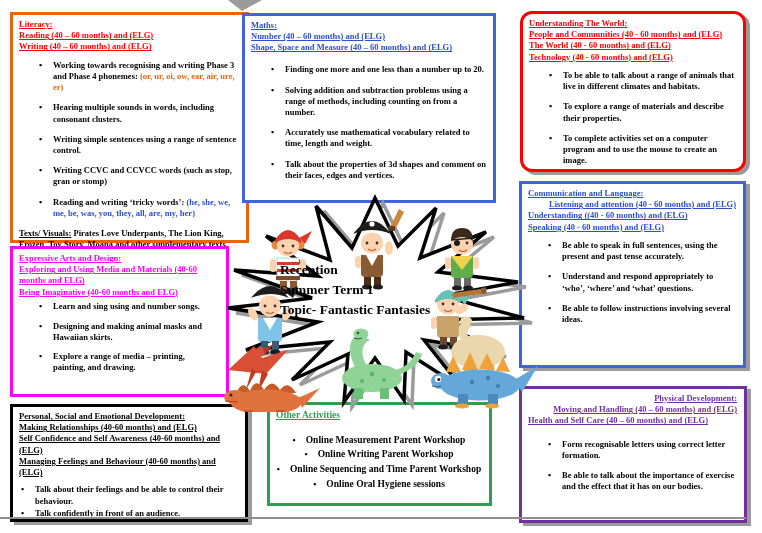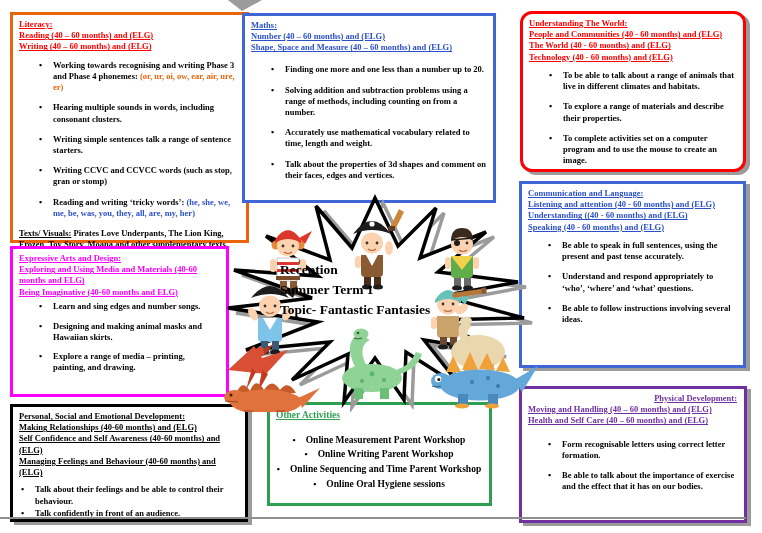--- a/index.html
+++ b/index.html
@@ -46,21 +46,21 @@
     <li>
         <span class="dot">•</span>
         <span class="tx"><span>Working towards recognising and writing Phase 3 and Phase 4 phonemes: </span><span style="color: rgb(232, 101, 10);">(or, ur, oi, ow, ear, air, ure, er)</span></span>
       </li>
     <li>
         <span class="dot">•</span>
         <span class="tx">Hearing multiple sounds in words, including consonant clusters.</span>
       </li>
     <li>
         <span class="dot">•</span>
-        <span class="tx">Writing simple sentences talk a range of sentence starters.</span>
+        <span class="tx">Writing simple sentences using a range of sentence control.</span>
       </li>
     <li>
         <span class="dot">•</span>
         <span class="tx">Writing CCVC and CCVCC words (such as stop, gran or stomp)</span>
       </li>
     <li>
         <span class="dot">•</span>
         <span class="tx"><span>Reading and writing ‘tricky words’:  </span><span style="color: rgb(43, 80, 200);">(he, she, we, me, be, was, you, they, all, are, my, her)</span></span>
       </li>
   </ul>
@@ -107,21 +107,21 @@
       </li>
     <li>
         <span class="dot">•</span>
         <span class="tx">To complete activities set on a computer program and to use the mouse to create an image.</span>
       </li>
   </ul>
 </section>
 
 <section class="box shadowed" style="left: 519px; top: 181px; width: 227px; height: 187px; border-color: rgb(63, 102, 212);">
   <div class="hd" style="color: rgb(43, 80, 200);">Communication and Language:</div>
-  <div class="hd" style="color: rgb(43, 80, 200);">Listening and attention (40 - 60 months) and (ELG)</div>
+  <div class="hd" style="color: rgb(43, 80, 200); text-align: right;">Listening and attention (40 - 60 months) and (ELG)</div>
   <div class="hd" style="color: rgb(43, 80, 200);">Understanding ((40 - 60 months) and (ELG)</div>
   <div class="hd" style="color: rgb(43, 80, 200);">Speaking (40 - 60 months) and (ELG)</div>
   <ul class="bl">
     <li>
         <span class="dot">•</span>
         <span class="tx">Be able to speak in full sentences, using the present and past tense accurately.</span>
       </li>
     <li>
         <span class="dot">•</span>
         <span class="tx">Understand and respond appropriately to ‘who’, ‘where’ and ‘what’ questions.</span>
@@ -133,21 +133,21 @@
   </ul>
 </section>
 
 <section class="box" style="left: 10px; top: 246px; width: 219px; height: 151px; border-color: rgb(255, 0, 255);">
   <div class="hd" style="color: rgb(255, 0, 255);">Expressive Arts and Design:</div>
   <div class="hd" style="color: rgb(255, 0, 255);">Exploring and Using Media and Materials  (40-60 months and ELG)</div>
   <div class="hd" style="color: rgb(255, 0, 255);">Being Imaginative (40-60 months and ELG)</div>
   <ul class="bl" style="margin-top:3px;">
     <li style="margin-bottom:8px">
         <span class="dot">•</span>
-        <span class="tx">Learn and sing edges and number songs.</span>
+        <span class="tx">Learn and sing using and number songs.</span>
       </li>
     <li style="margin-bottom:8px">
         <span class="dot">•</span>
         <span class="tx">Designing and making animal masks and Hawaiian skirts.</span>
       </li>
     <li>
         <span class="dot">•</span>
         <span class="tx">Explore a range of media – printing, painting, and drawing.</span>
       </li>
   </ul>
@@ -175,21 +175,21 @@
   <ul class="bl centered" style="margin-top:12px;">
     <li><span class="dot">•</span><span>Online Measurement Parent Workshop</span></li>
     <li><span class="dot">•</span><span>Online Writing Parent Workshop</span></li>
     <li><span class="dot">•</span><span>Online Sequencing and Time Parent Workshop</span></li>
     <li><span class="dot">•</span><span>Online Oral Hygiene sessions</span></li>
   </ul>
 </section>
 
 <section class="box shadowed" style="left: 519px; top: 386px; width: 228px; height: 137px; border-color: rgb(112, 48, 160);">
   <div class="hd" style="color: rgb(112, 48, 160); text-align: right;">Physical Development:</div>
-  <div class="hd" style="color: rgb(112, 48, 160);">Moving and Handling (40 – 60 months) and (ELG)</div>
+  <div class="hd" style="color: rgb(112, 48, 160); text-align: right;">Moving and Handling (40 – 60 months) and (ELG)</div>
   <div class="hd" style="color: rgb(112, 48, 160);">Health and Self Care (40 – 60 months) and (ELG)</div>
   <ul class="bl" style="margin-top:12px;">
     <li>
         <span class="dot">•</span>
         <span class="tx">Form recognisable letters using correct letter formation.</span>
       </li>
     <li>
         <span class="dot">•</span>
         <span class="tx">Be able to talk about the importance of exercise and the effect that it has on our bodies.</span>
       </li>

